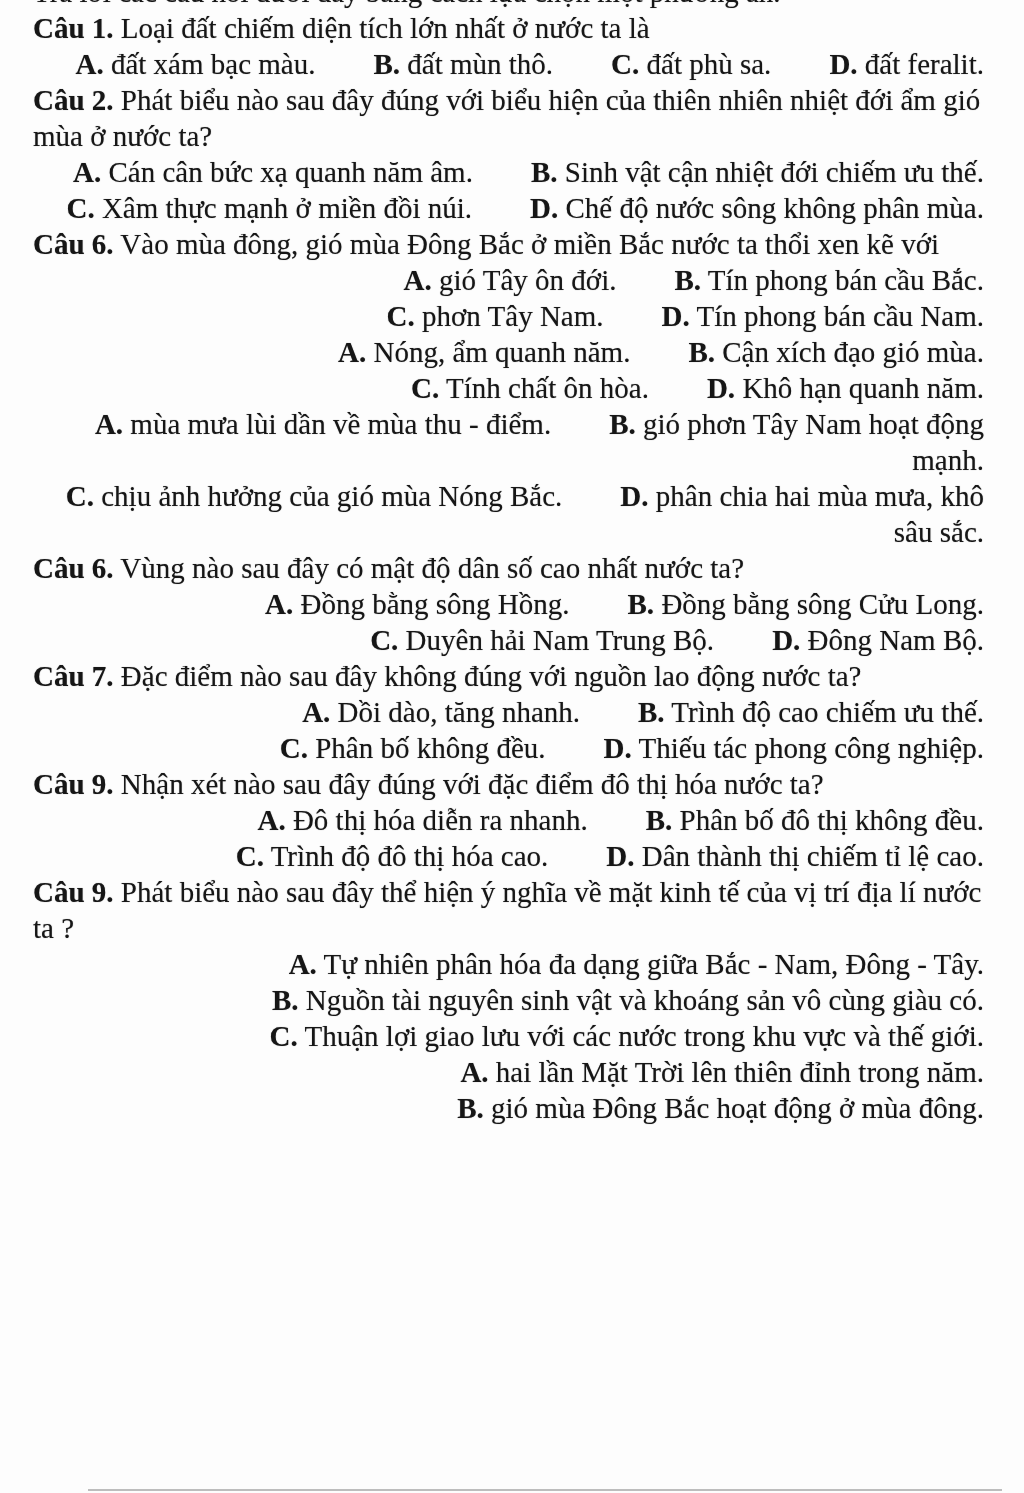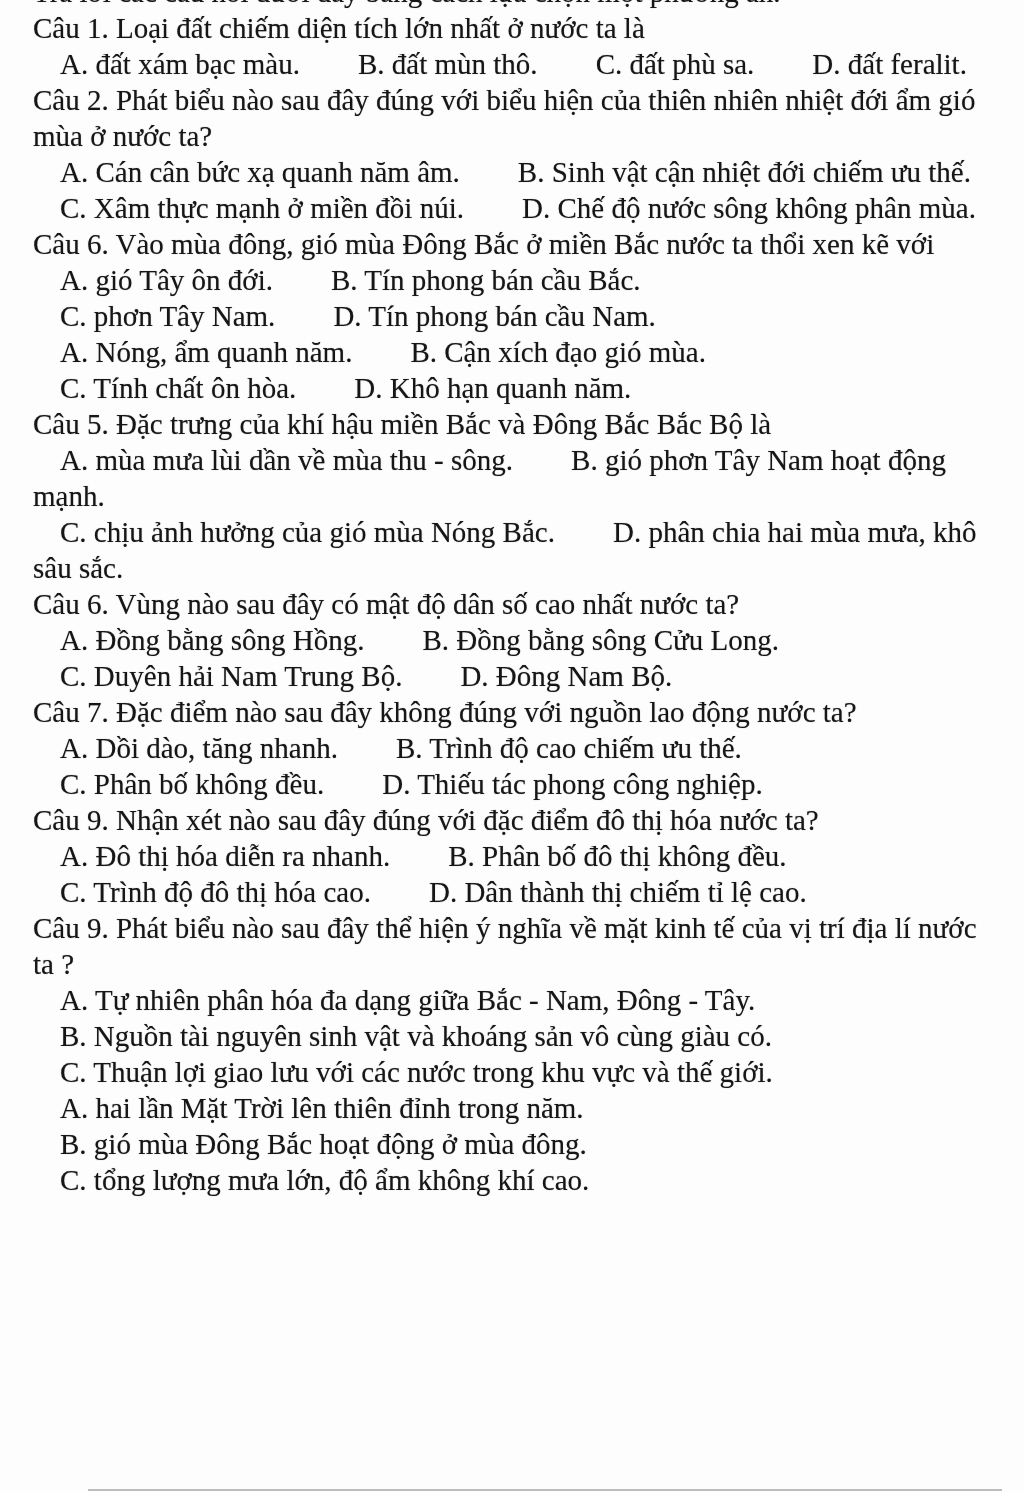--- a/index.html
+++ b/index.html
@@ -18,22 +18,22 @@
     position: relative;
     margin-top: -26px;            
     padding: 0 40px 0 33px;
     font-family: "Liberation Serif", "DejaVu Serif", serif;
     font-size: 29px;
     line-height: 36px;
     color: #161616;
     text-shadow: 0 0 1px rgba(22,22,22,0.45);  
   }
   p { margin: 0; }
-  b, .q-label, .opt-label { font-weight: normal; }
-  .opt-row { text-indent: 27px; }          
+  b, .q-label, .opt-label { font-weight: bold; }
+  .opt-row { text-indent: 27px; text-align: right; }          
   .tabgap { display: inline-block; width: 58px; }  
   .clipped-line { white-space: nowrap; overflow: hidden; }
   .bottom-edge {
     position: absolute;
     left: 88px;
     right: 22px;
     bottom: 2px;
     height: 2px;
     background: #bdbdbd;          
   }
@@ -60,22 +60,21 @@
   <p class="opt-row"><span class="option"><b class="opt-label">A.</b> <span>gió Tây ôn đới.</span></span><span class="tabgap"></span><span class="option"><b class="opt-label">B.</b> <span>Tín phong bán cầu Bắc.</span></span></p>
         <p class="opt-row"><span class="option"><b class="opt-label">C.</b> <span>phơn Tây Nam.</span></span><span class="tabgap"></span><span class="option"><b class="opt-label">D.</b> <span>Tín phong bán cầu Nam.</span></span></p>
       </div>
 
   <div class="question">
   <p class="opt-row"><span class="option"><b class="opt-label">A.</b> <span>Nóng, ẩm quanh năm.</span></span><span class="tabgap"></span><span class="option"><b class="opt-label">B.</b> <span>Cận xích đạo gió mùa.</span></span></p>
         <p class="opt-row"><span class="option"><b class="opt-label">C.</b> <span>Tính chất ôn hòa.</span></span><span class="tabgap"></span><span class="option"><b class="opt-label">D.</b> <span>Khô hạn quanh năm.</span></span></p>
       </div>
 
   <div class="question">
-    <p class="q-para"><b class="q-label">Câu 5.</b> <span class="q-text">Đặc trưng của khí hậu miền Bắc và Đông Bắc Bắc Bộ là</span></p>
-  <p class="opt-row"><span class="option"><b class="opt-label">A.</b> <span>mùa mưa lùi dần về mùa thu - sông.</span></span><span class="tabgap"></span><span class="option"><b class="opt-label">B.</b> <span>gió phơn Tây Nam hoạt động mạnh.</span></span></p>
+  <p class="opt-row"><span class="option"><b class="opt-label">A.</b> <span>mùa mưa lùi dần về mùa thu - điểm.</span></span><span class="tabgap"></span><span class="option"><b class="opt-label">B.</b> <span>gió phơn Tây Nam hoạt động mạnh.</span></span></p>
         <p class="opt-row"><span class="option"><b class="opt-label">C.</b> <span>chịu ảnh hưởng của gió mùa Nóng Bắc.</span></span><span class="tabgap"></span><span class="option"><b class="opt-label">D.</b> <span>phân chia hai mùa mưa, khô sâu sắc.</span></span></p>
       </div>
 
   <div class="question">
     <p class="q-para"><b class="q-label">Câu 6.</b> <span class="q-text">Vùng nào sau đây có mật độ dân số cao nhất nước ta?</span></p>
   <p class="opt-row"><span class="option"><b class="opt-label">A.</b> <span>Đồng bằng sông Hồng.</span></span><span class="tabgap"></span><span class="option"><b class="opt-label">B.</b> <span>Đồng bằng sông Cửu Long.</span></span></p>
         <p class="opt-row"><span class="option"><b class="opt-label">C.</b> <span>Duyên hải Nam Trung Bộ.</span></span><span class="tabgap"></span><span class="option"><b class="opt-label">D.</b> <span>Đông Nam Bộ.</span></span></p>
       </div>
 
   <div class="question">
@@ -93,17 +92,16 @@
   <div class="question">
     <p class="q-para"><b class="q-label">Câu 9.</b> <span class="q-text">Phát biểu nào sau đây thể hiện ý nghĩa về mặt kinh tế của vị trí địa lí nước ta ?</span></p>
   <p class="opt-row"><span class="option"><b class="opt-label">A.</b> <span>Tự nhiên phân hóa đa dạng giữa Bắc - Nam, Đông - Tây.</span></span></p>
         <p class="opt-row"><span class="option"><b class="opt-label">B.</b> <span>Nguồn tài nguyên sinh vật và khoáng sản vô cùng giàu có.</span></span></p>
         <p class="opt-row"><span class="option"><b class="opt-label">C.</b> <span>Thuận lợi giao lưu với các nước trong khu vực và thế giới.</span></span></p>
       </div>
 
   <div class="question">
   <p class="opt-row"><span class="option"><b class="opt-label">A.</b> <span>hai lần Mặt Trời lên thiên đỉnh trong năm.</span></span></p>
         <p class="opt-row"><span class="option"><b class="opt-label">B.</b> <span>gió mùa Đông Bắc hoạt động ở mùa đông.</span></span></p>
-        <p class="opt-row"><span class="option"><b class="opt-label">C.</b> <span>tổng lượng mưa lớn, độ ẩm không khí cao.</span></span></p>
       </div>
 </div>
 </div>
 <div class="bottom-edge"></div>
 
 </body></html>

